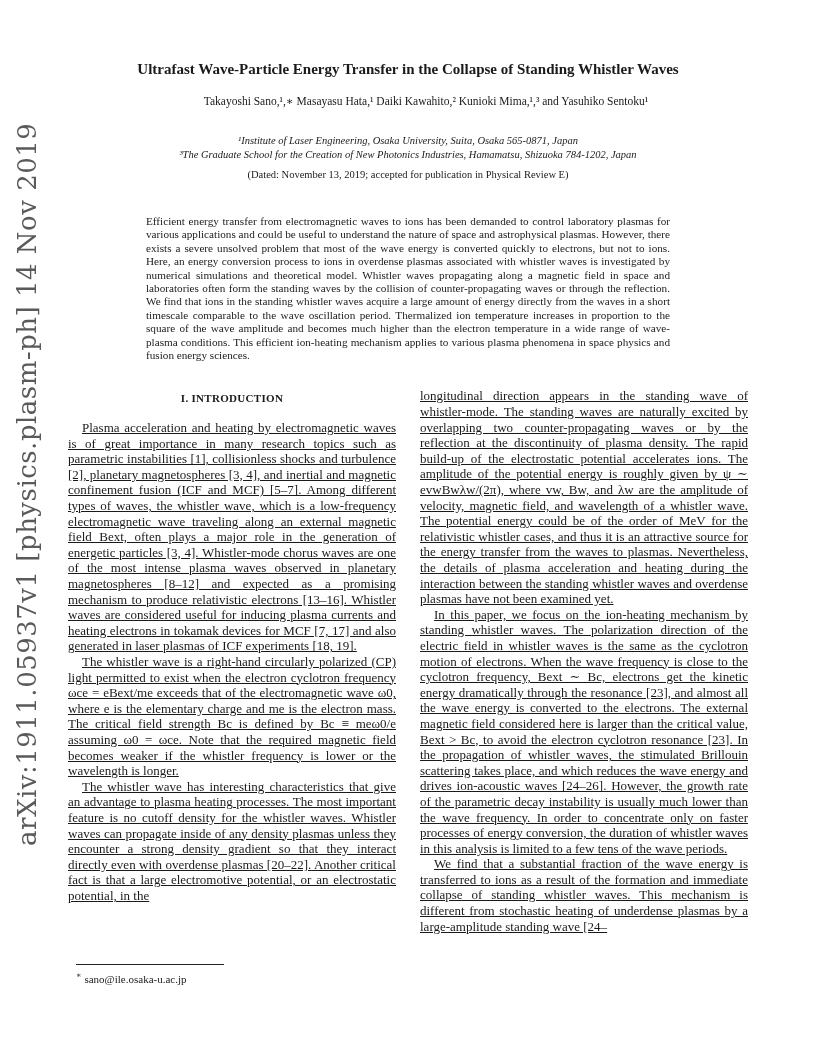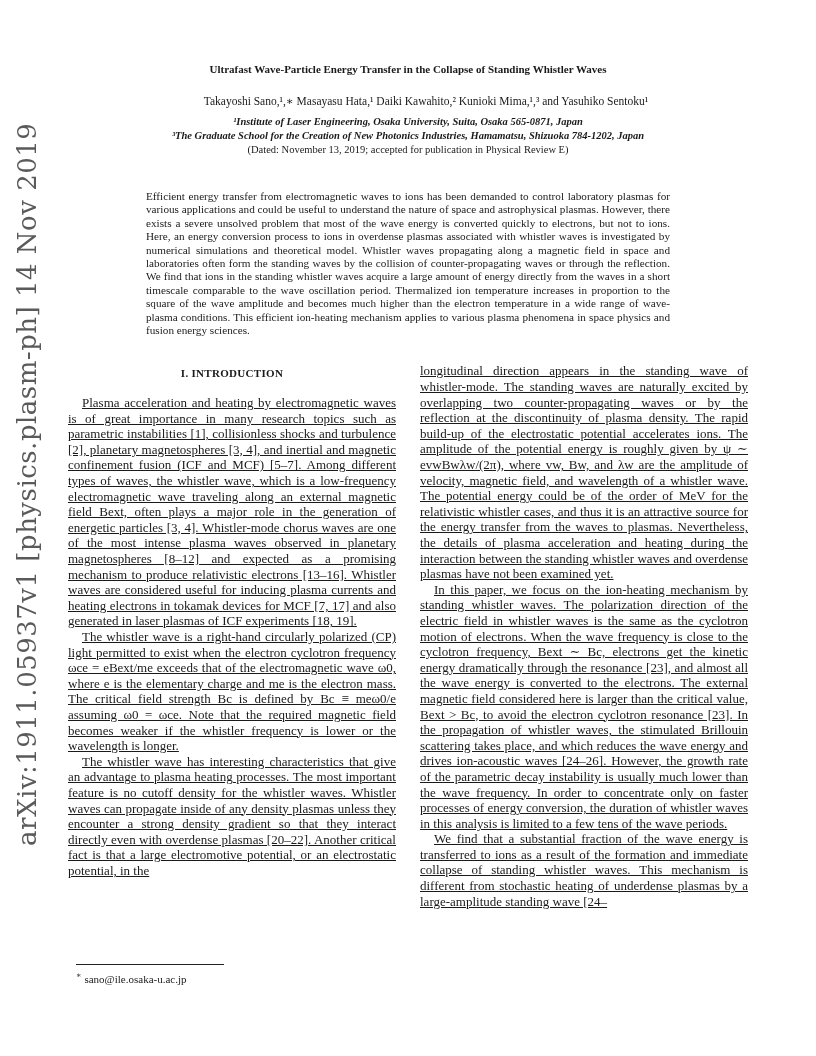--- a/index.html
+++ b/index.html
@@ -20,27 +20,27 @@
     transform-origin:0 0;
     transform:rotate(-90deg);
     font-size:26px;
     letter-spacing:0.5px;
     color:#5a5a5a;
     white-space:nowrap;
     font-family:"DejaVu Serif","Liberation Serif",serif;
   }
   .header { padding-top:60px; text-align:center; }
   .title {
-    font-size:11px; font-weight:bold;
+    font-size:15px; font-weight:bold;
     padding:0 90px;
     line-height:19px;
   }
   .authors { margin-top:15px; font-size:11.5px;margin-left:36px; }
-  .affiliations { margin-top:7px; font-style:italic; font-size:10.5px; line-height:13.5px;font-weight:bold; }
-  .date-line { margin-top:2px; font-size:10.5px; }
+  .affiliations { margin-top:26px; font-style:italic; font-size:10.5px; line-height:13.5px; }
+  .date-line { margin-top:8px; font-size:10.5px; }
   .abstract {
     width:524px;
     margin:35px auto 0;
     font-size:11.2px;
     line-height:13.4px;
     text-align:justify;
   }
   .columns {
     display:flex;
     gap:24px;

